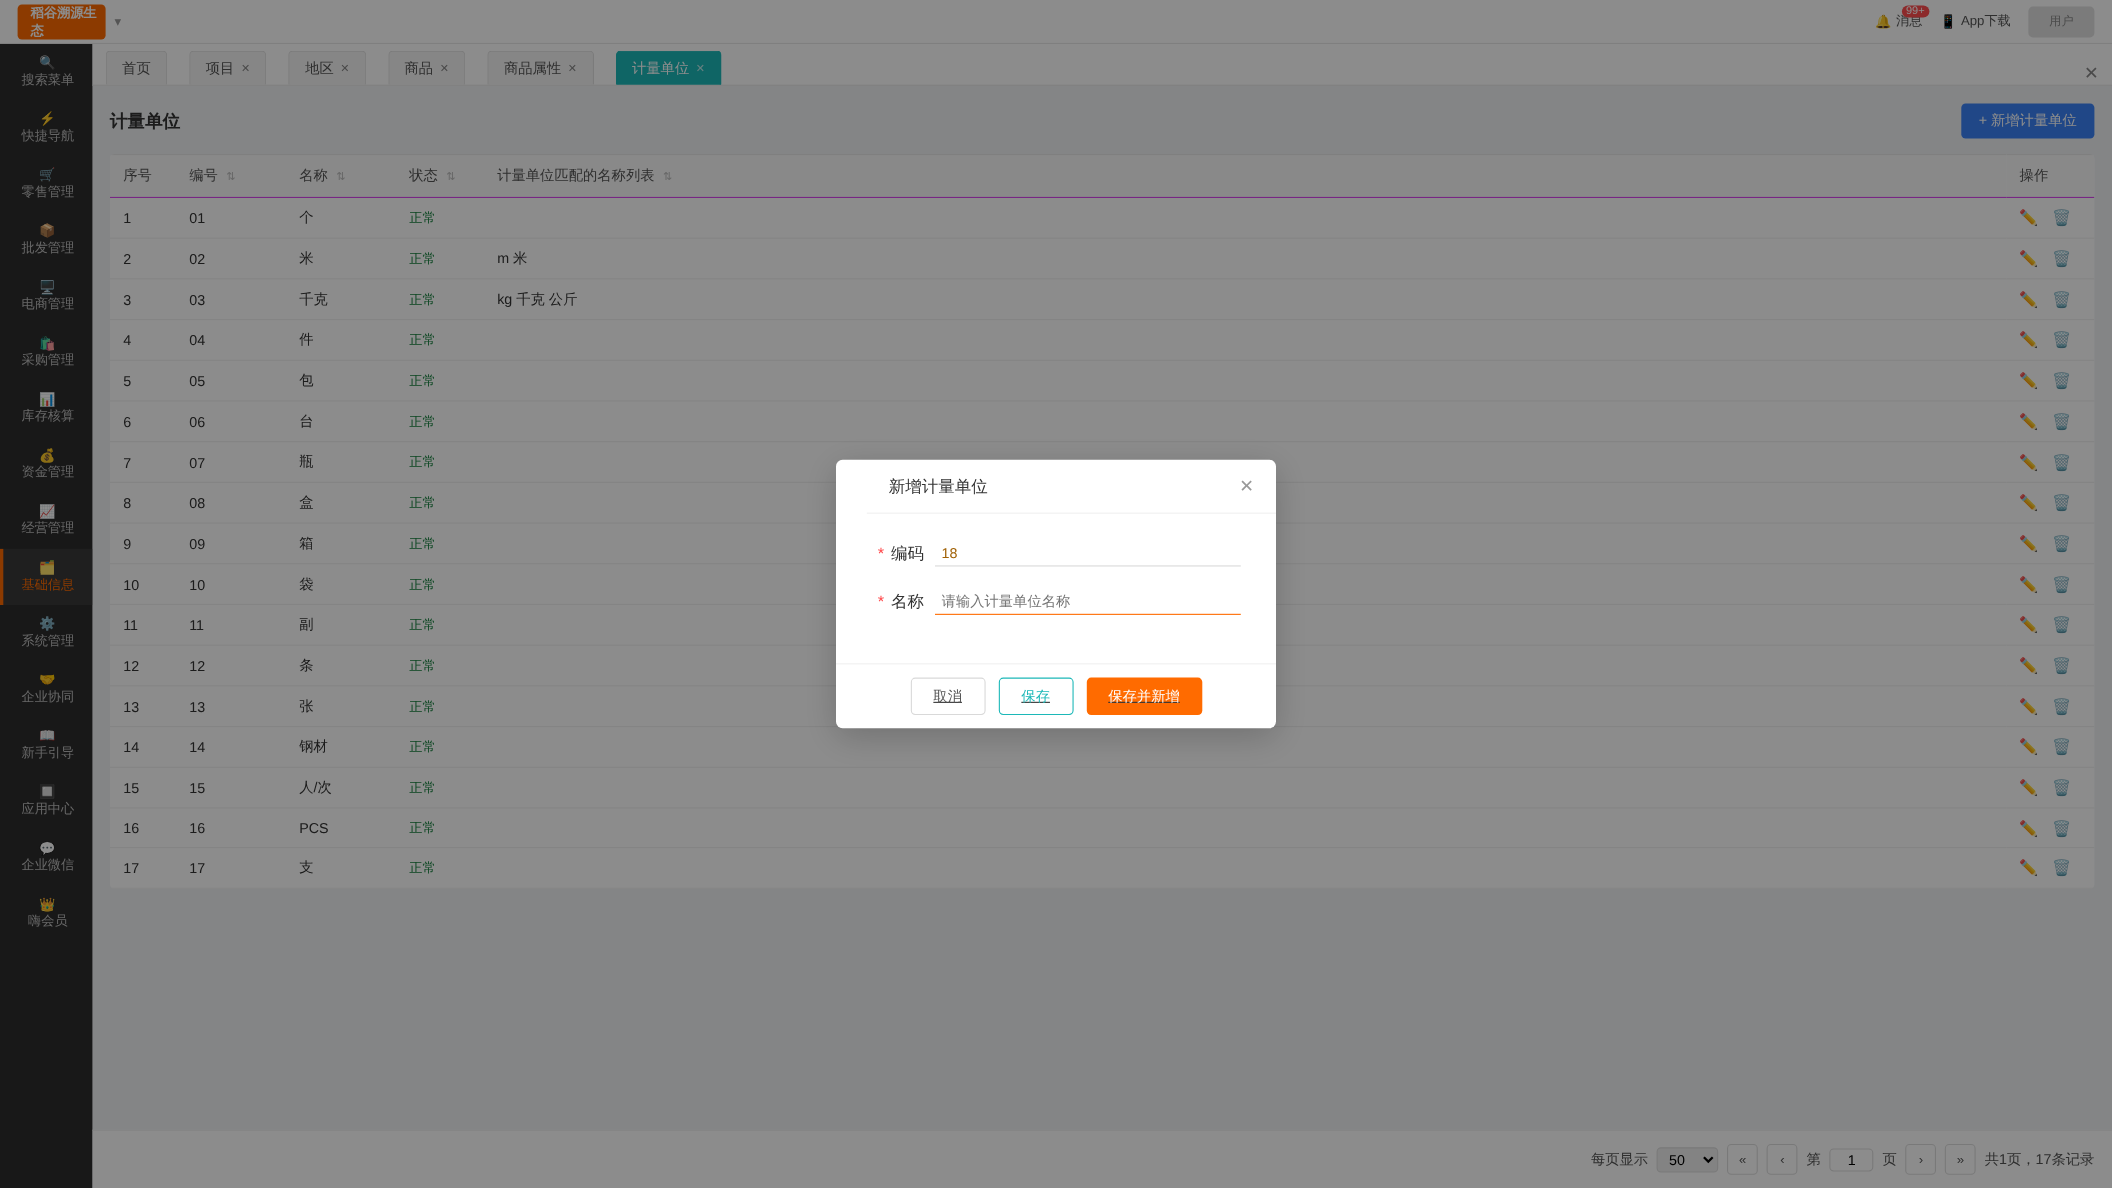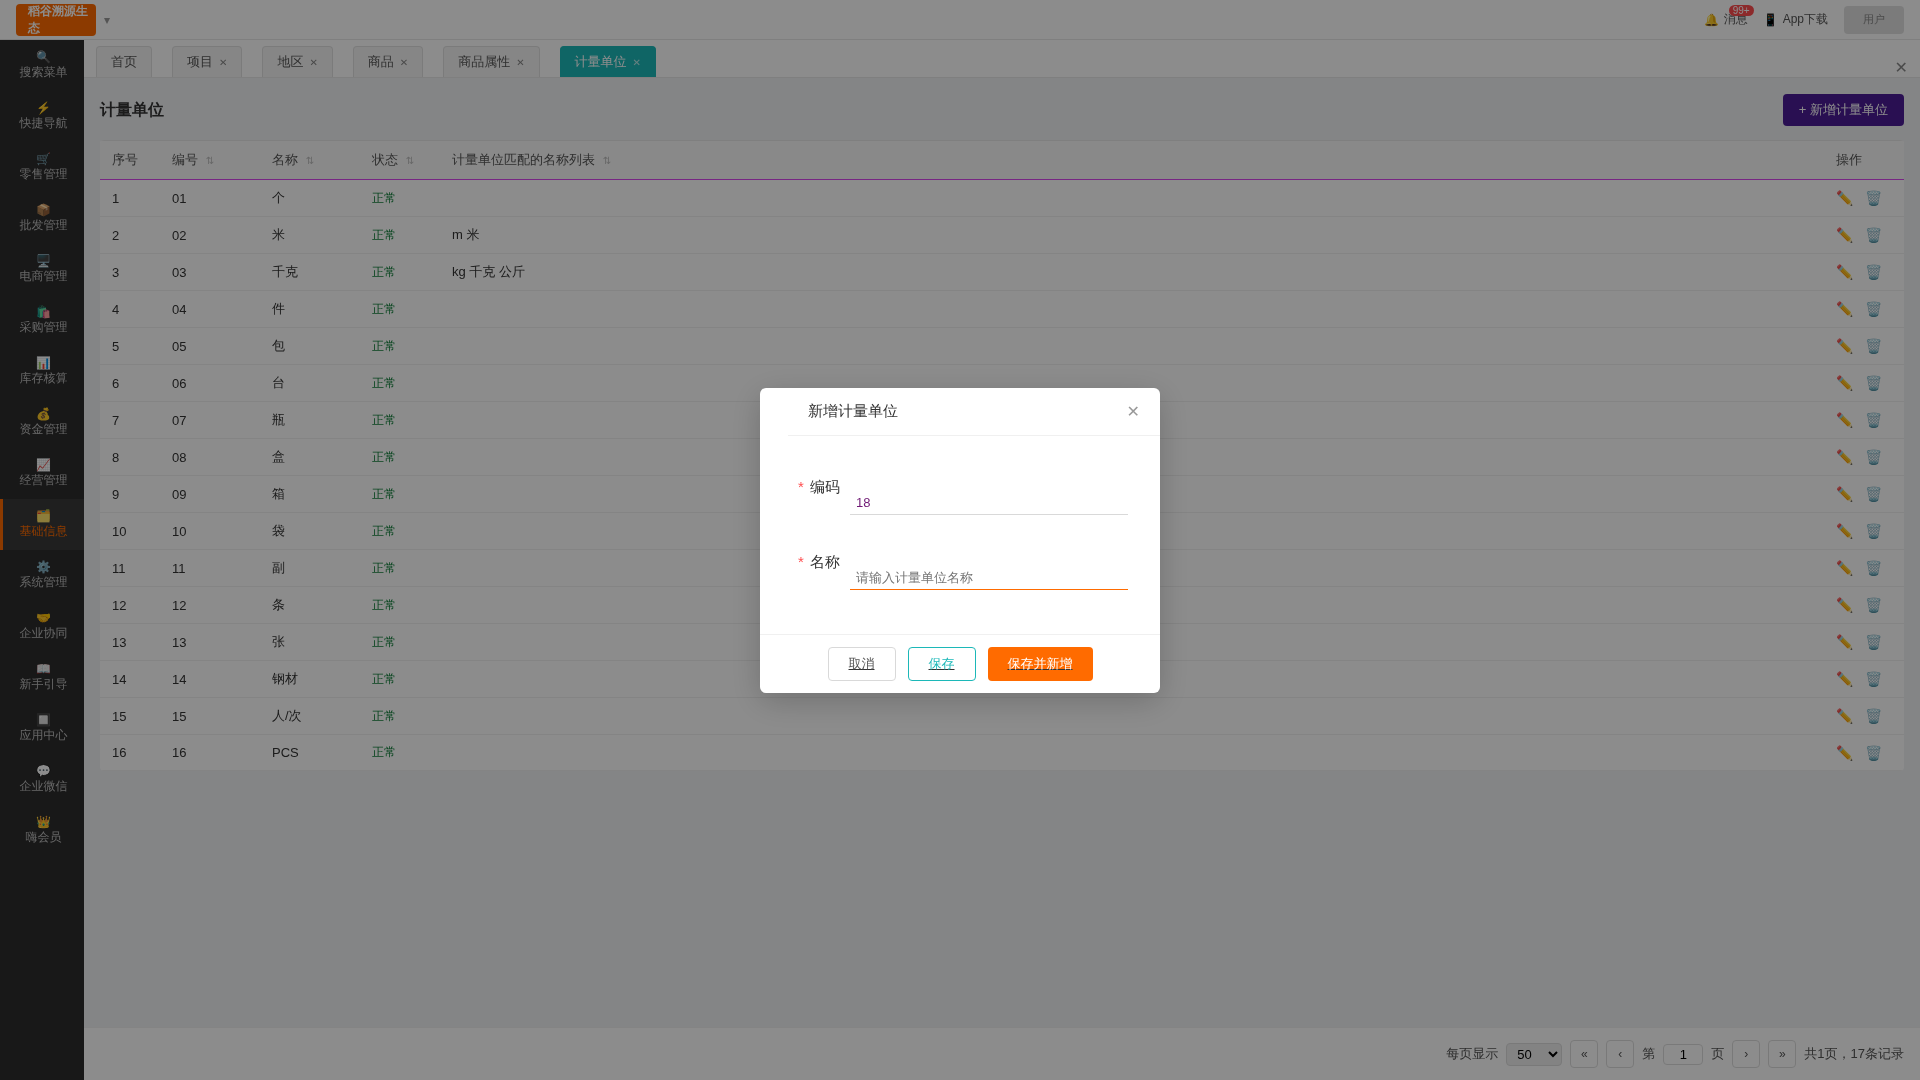--- a/index.html
+++ b/index.html
@@ -169,21 +169,21 @@
       justify-content: space-between;
       align-items: center;
       margin-bottom: 14px;
     }
     .page-title {
       font-size: 16px;
       font-weight: bold;
       color: #333;
     }
     .btn-add {
-      background: #4c1d95;
+      background: #3b82f6;
       color: #fff;
       border: none;
       padding: 7px 16px;
       border-radius: 4px;
       cursor: pointer;
       font-size: 13px;
     }
 
     
     .data-table {
@@ -317,22 +317,21 @@
       color: #ff4d4f;
       margin-right: 2px;
     }
     .form-input {
       flex: 1;
       border: none;
       border-bottom: 1px solid #d9d9d9;
       padding: 4px 6px;
       font-size: 13px;
       outline: none;
-      color: #701a75;
-      margin-top: 31px;
+      color: #a16207;
     }
     .form-input.highlighted {
       border-bottom-color: #ff6b00;
     }
     .modal-footer {
       padding: 12px 20px;
       display: flex;
       justify-content: center;
       gap: 12px;
       border-top: 1px solid #f0f0f0;
@@ -733,20 +732,33 @@
       <td>PCS</td>
       <td><span class="status-normal">正常</span></td>
       <td></td>
       <td>
         <div class="action-icons">
           <span class="action-icon" title="编辑">✏️</span>
           <span class="action-icon" title="删除">🗑️</span>
         </div>
       </td>
     </tr>
+            <tr>
+      <td>17</td>
+      <td>17</td>
+      <td>支</td>
+      <td><span class="status-normal">正常</span></td>
+      <td></td>
+      <td>
+        <div class="action-icons">
+          <span class="action-icon" title="编辑">✏️</span>
+          <span class="action-icon" title="删除">🗑️</span>
+        </div>
+      </td>
+    </tr>
           </tbody>
       </table>
     </div>
 
     <div class="pagination-bar">
       <span>每页显示</span>
       <select class="page-select">
         <option>50</option>
         <option>100</option>
       </select>

